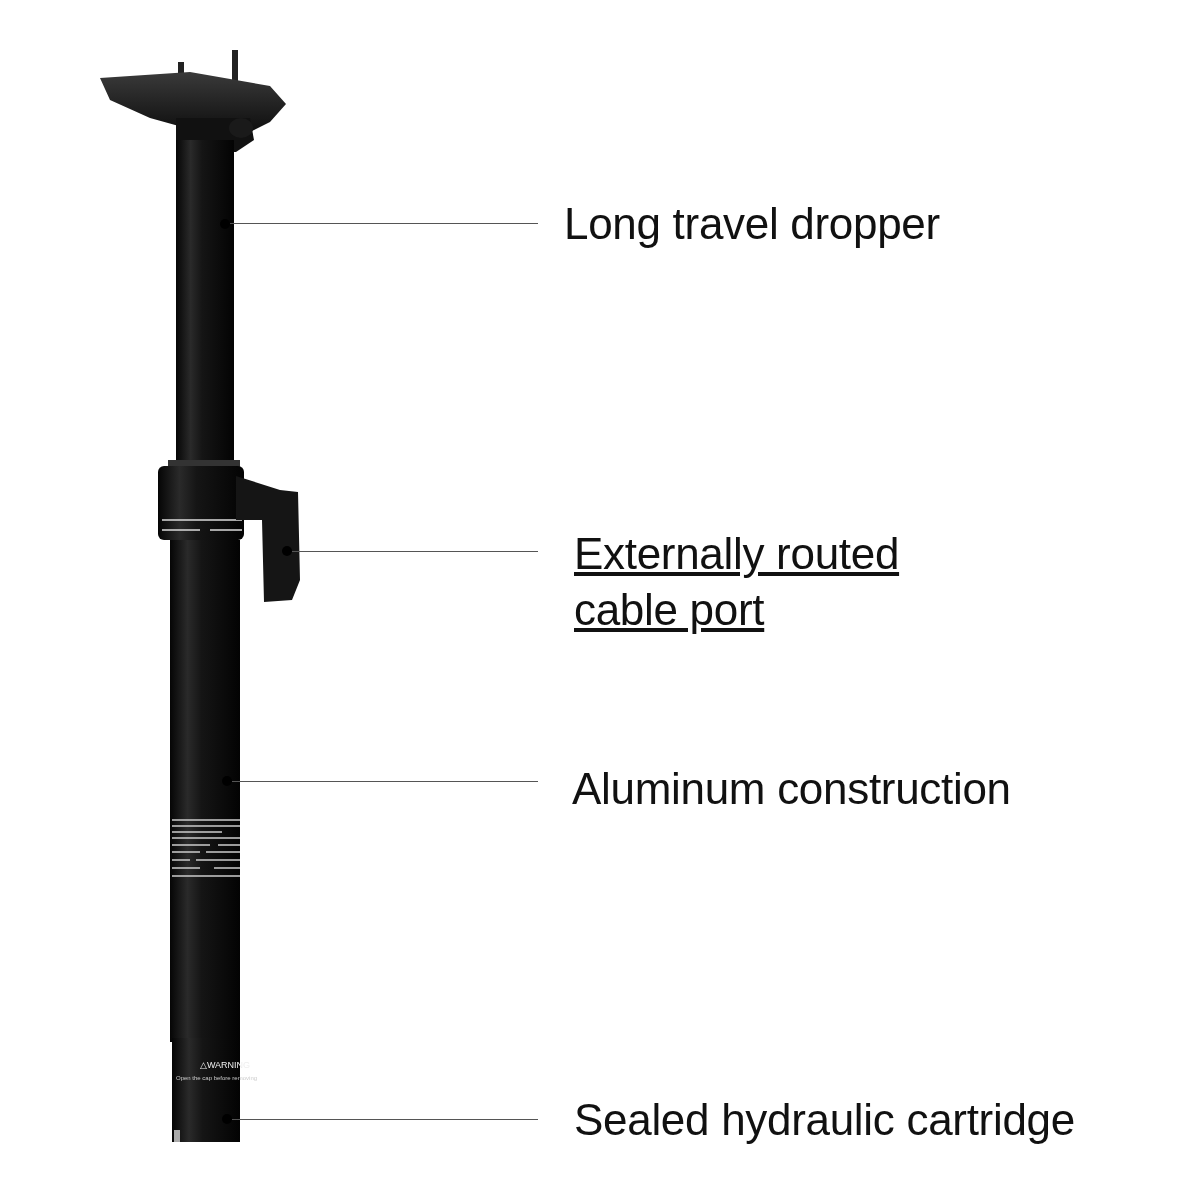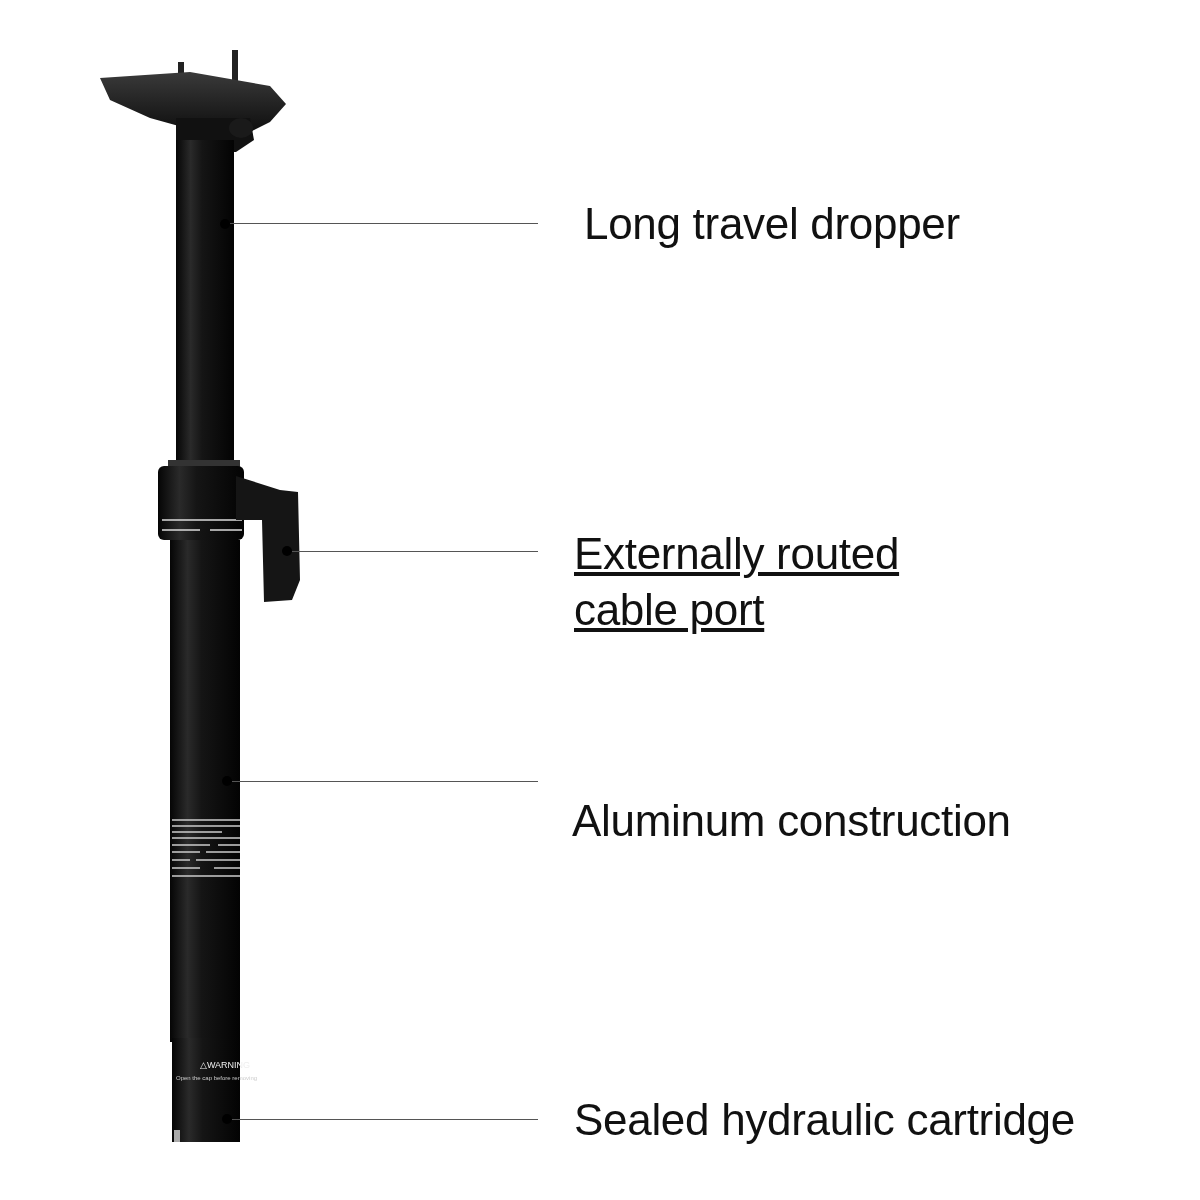--- a/index.html
+++ b/index.html
@@ -76,19 +76,19 @@
 
 <div class="dot" style="left:282px;top:546px;"></div>
 <div class="leader" style="left:292px;top:551px;width:246px;"></div>
 
 <div class="dot" style="left:222px;top:776px;"></div>
 <div class="leader" style="left:232px;top:781px;width:306px;"></div>
 
 <div class="dot" style="left:222px;top:1114px;"></div>
 <div class="leader" style="left:232px;top:1119px;width:306px;"></div>
 
-<div class="label" style="left:584px;top:196px;">Long travel dropper</div>
+<div class="label" style="left:564px;top:196px;">Long travel dropper</div>
 <div class="label" style="left:574px;top:526px;text-decoration:underline;">
   <div>Externally routed</div>
   <div>cable port</div>
 </div>
-<div class="label" style="left:572px;top:761px;margin-top:32px;">Aluminum construction</div>
+<div class="label" style="left:572px;top:761px;">Aluminum construction</div>
 <div class="label" style="left:574px;top:1092px;text-align:right;">Sealed hydraulic cartridge</div>
 
 </body></html>

